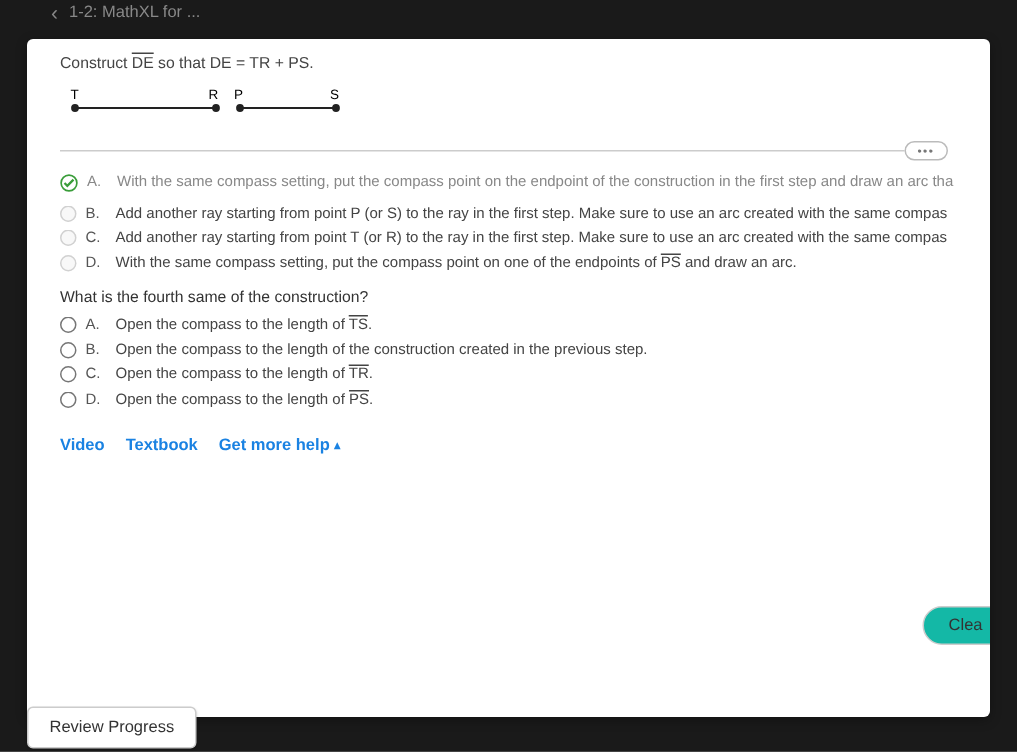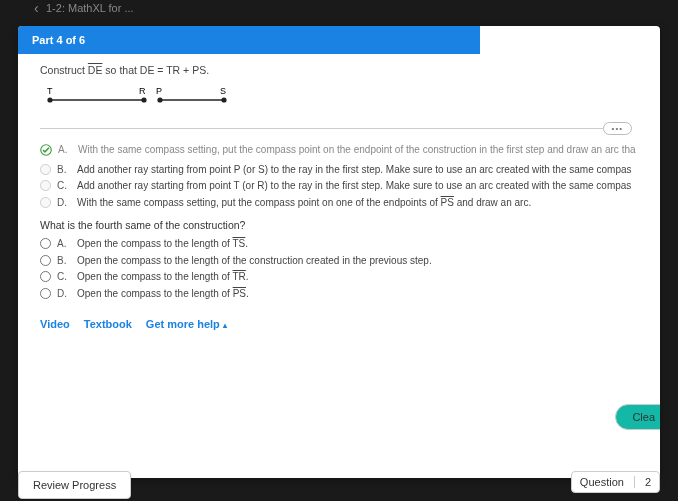--- a/index.html
+++ b/index.html
@@ -34,21 +34,20 @@
 .checked-svg { width:12px; height:12px; }
 </style>
 </head>
 <body>
 
 <div class="screen">
   <span class="chev">‹</span>
   <div class="breadcrumb">1-2: MathXL for ...</div>
 
   <div class="card">
-    <div class="part-bar">Part 4 of 6</div>
 
     <div class="body">
       <div class="prompt">
         <span>Construct </span><span class="over">DE</span><span> so that DE = TR + PS.</span>
       </div>
 
       <svg class="diagram" width="190" height="28">
         <line x1="6" y1="16" x2="100" y2="16" stroke="#222" stroke-width="1.4"></line>
         <circle cx="6" cy="16" r="2.6" fill="#222"></circle>
           <circle cx="100" cy="16" r="2.6" fill="#222"></circle>
@@ -120,18 +119,14 @@
         <span>Textbook</span>
         <span><span>Get more help</span> <span class="caret">▴</span></span>
       </div>
     </div>
 
     <div class="clear-btn">Clea</div>
   </div>
 
   <div class="footer">
     <div class="review">Review Progress</div>
-    <div class="qnum">
-      <span>Question</span>
-        <span class="n">2</span>
-    </div>
   </div>
 </div>
 
 </body></html>

